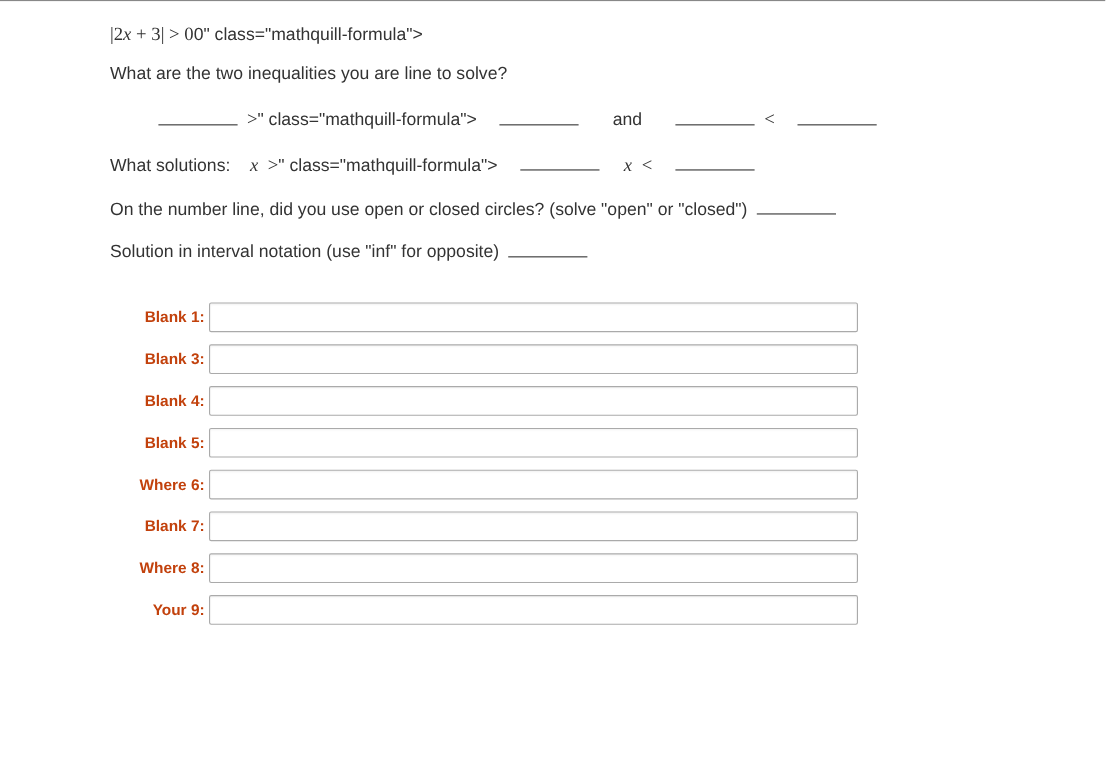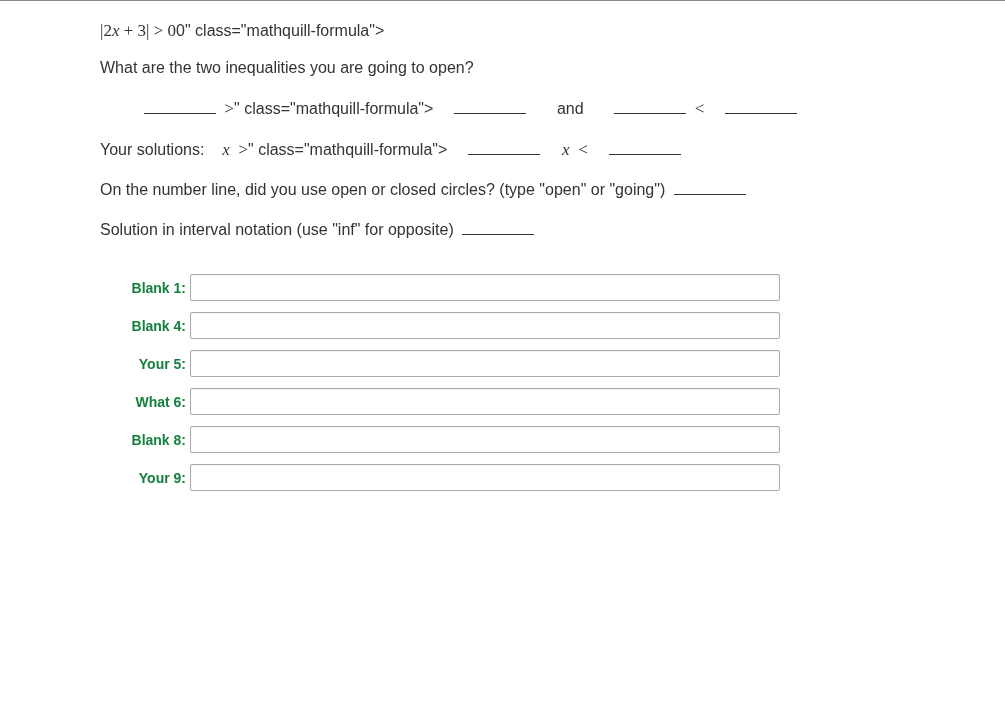--- a/index.html
+++ b/index.html
@@ -44,21 +44,21 @@
       padding: 18px 0 0 24px;
     }
     .answer-row {
       display: flex;
       align-items: center;
       margin-bottom: 11px;
     }
     .answer-row label {
       font-weight: bold;
       font-size: 14px;
-      color: #15803d;
+      color: #c2410c;
       width: 66px;
       text-align: right;
       padding-right: 4px;
       white-space: nowrap;
     }
     .answer-row input[type="text"] {
       width: 590px;
       height: 27px;
       border: 1px solid #aaa;
       border-radius: 2px;
@@ -74,80 +74,88 @@
 
 <div class="page-border"></div>
 
 <div class="content">
 
   <div class="formula-line">
     <span class="abs">
       <span class="mtext">|2</span><span class="mi">x</span><span class="mtext"> + 3| </span><span class="mtext">&gt;</span><span class="mtext"> 0</span></span><span class="rawtext">0" class="mathquill-formula"&gt;</span>
   </div>
 
-  <div class="question-line">What are the two inequalities you are going to open?</div>
+  <div class="question-line">What are the two inequalities you are line to solve?</div>
 
   <div class="question-line indent">
     <span class="blank-line"></span>
     <span class="gt">&gt;</span><span class="rawtext">" class="mathquill-formula"&gt;</span>
     <span class="spacer"></span>
     <span class="blank-line"></span>
     &nbsp;&nbsp;&nbsp;&nbsp;
     <span>and</span>
     &nbsp;&nbsp;&nbsp;&nbsp;
     <span class="blank-line"></span>
     <span class="lt">&lt;</span>
     <span class="spacer"></span>
     <span class="blank-line"></span>
   </div>
 
   <div class="question-line">
-    <span>Your solutions:</span>
+    <span>What solutions:</span>
     &nbsp;&nbsp;
     <span class="mi">x</span>
     <span class="gt">&nbsp;</span><span class="gt">&gt;</span><span class="rawtext">" class="mathquill-formula"&gt;</span>
     <span class="spacer"></span>
     <span class="blank-line"></span>
     &nbsp;&nbsp;
     <span class="mi">x</span>
     <span class="lt">&nbsp;</span><span class="lt">&lt;</span>
     <span class="spacer"></span>
     <span class="blank-line"></span>
   </div>
 
   <div class="question-line">
-    <span>On the number line, did you use open or closed circles? (type "open" or "going")  </span>
+    <span>On the number line, did you use open or closed circles? (solve "open" or "closed")  </span>
     <span class="blank-line"></span>
   </div>
 
 
   <div class="question-line">
     <span>Solution in interval notation (use "inf" for opposite)  </span>
     <span class="blank-line"></span>
   </div>
 
   <div class="answer-section">
     <div class="answer-row">
       <label>Blank 1:</label>
       <input type="text" style="">
     </div>
     <div class="answer-row">
+      <label>Blank 3:</label>
+      <input type="text" style="">
+    </div>
+    <div class="answer-row">
       <label>Blank 4:</label>
       <input type="text" style="">
     </div>
     <div class="answer-row">
-      <label>Your 5:</label>
+      <label>Blank 5:</label>
       <input type="text" style="">
     </div>
     <div class="answer-row">
-      <label>What 6:</label>
+      <label>Where 6:</label>
       <input type="text" style="">
     </div>
     <div class="answer-row">
-      <label>Blank 8:</label>
+      <label>Blank 7:</label>
+      <input type="text" style="">
+    </div>
+    <div class="answer-row">
+      <label>Where 8:</label>
       <input type="text" style="">
     </div>
     <div class="answer-row">
       <label>Your 9:</label>
       <input type="text" style="">
     </div>
   </div>
 
 </div>
 

